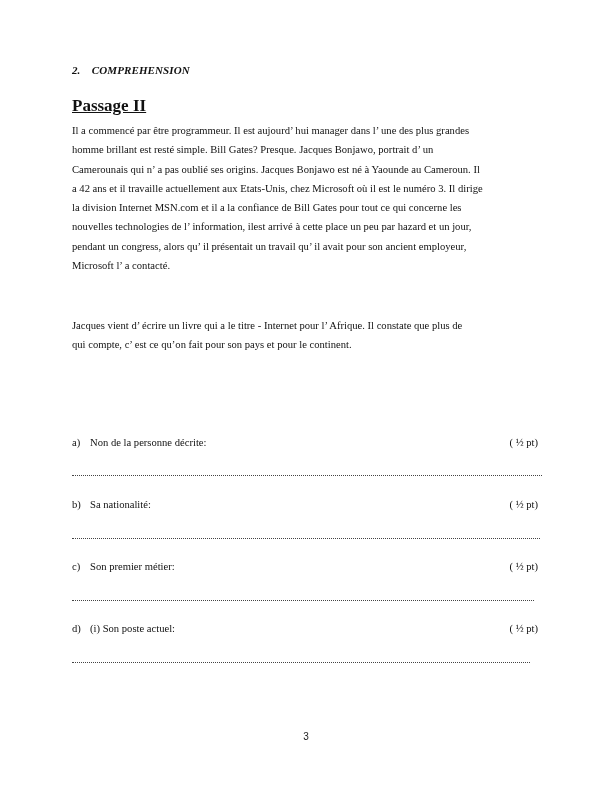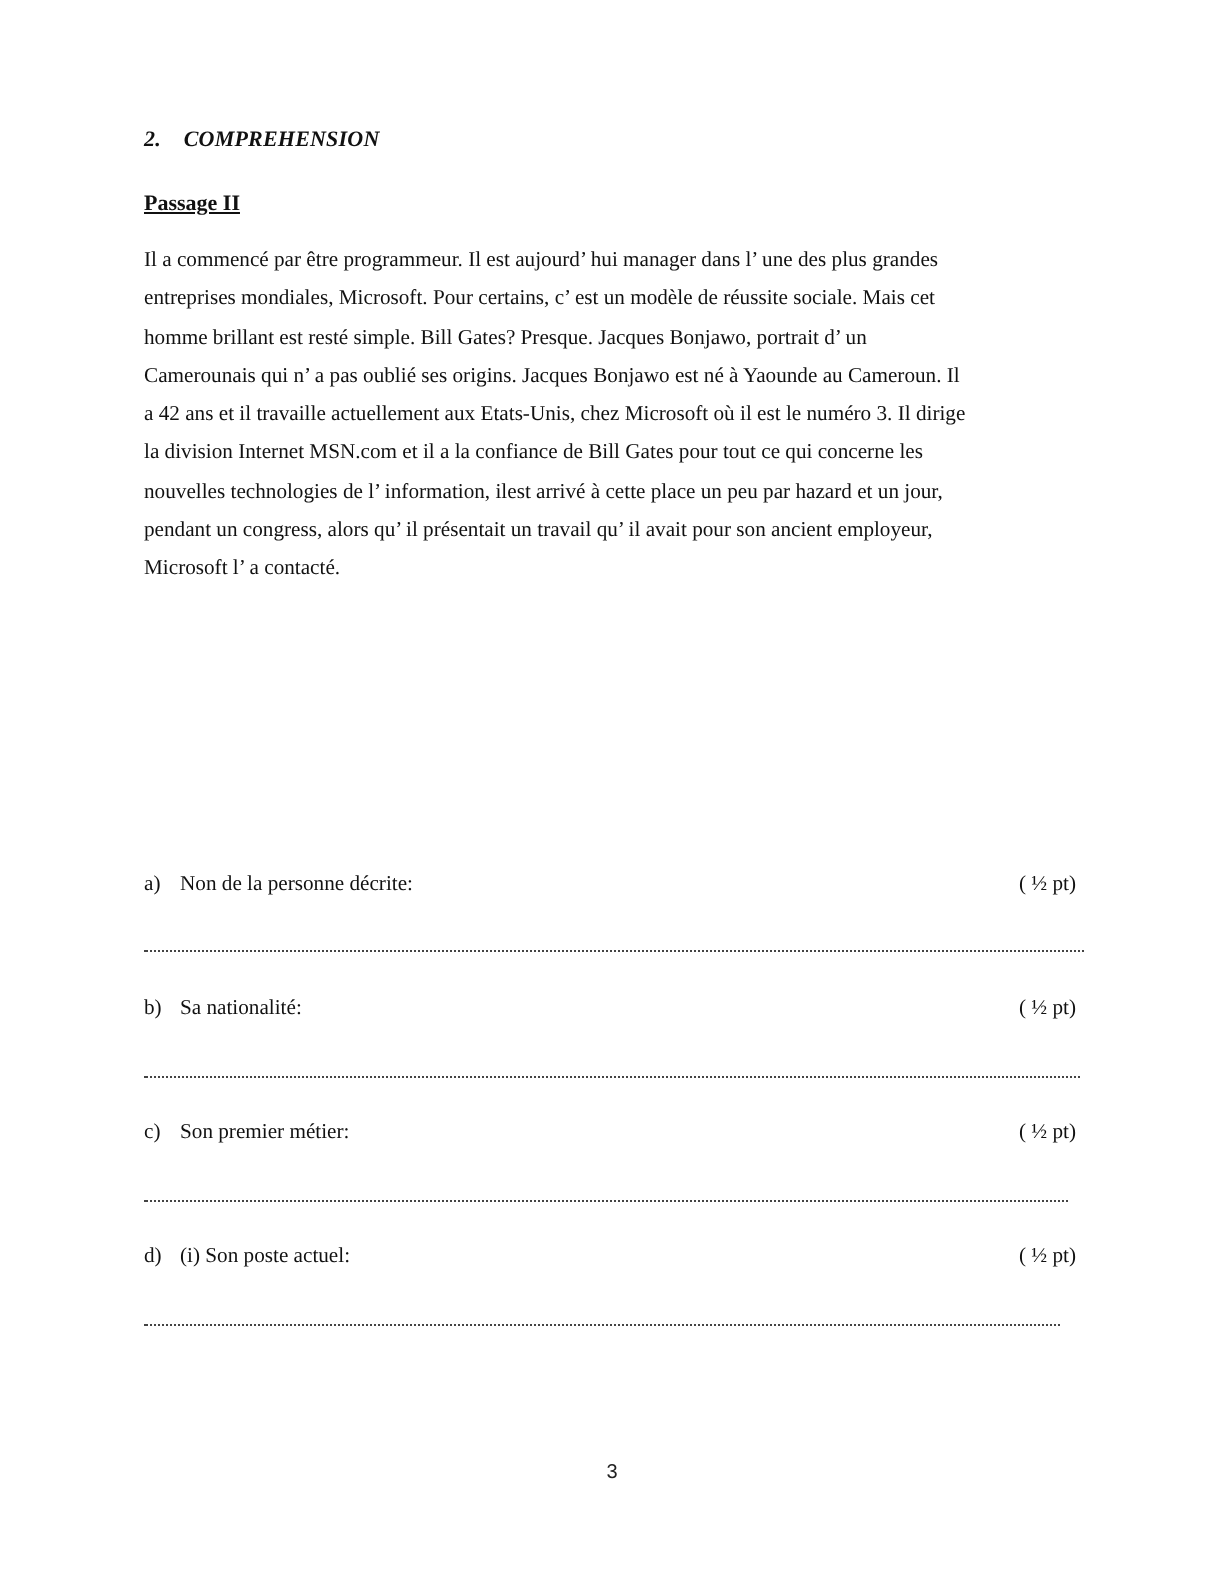--- a/index.html
+++ b/index.html
@@ -32,21 +32,21 @@
     }
     .section-title .num {
       display: inline-block;
       width: 17px;
     }
     .passage-title {
       position: absolute;
       top: 96px;
       left: 0;
       font-weight: bold;
-      font-size: 11px;
+      font-size: 17px;
       text-decoration: underline;
       text-align: center;
     }
     .para {
       position: absolute;
       left: 0;
       width: 470px;
       font-size: 10.6px;
       line-height: 19.3px;
       margin: 0;
@@ -131,31 +131,32 @@
 
   <div class="section-title">
     <span class="num">2.</span>
     <span>COMPREHENSION</span>
   </div>
 
   <div class="passage-title">Passage II</div>
 
   <p class="para para1">
     <span class="line">Il a commencé par être programmeur. Il est aujourd’ hui manager dans l’ une des plus grandes</span>
-    <span class="line">entreprises mondiales, Microsoft. Pour certains, c’ est un modèle de réussite sociale. Mais cet</span>
     <span class="line">homme brillant est resté simple. Bill Gates? Presque. Jacques Bonjawo, portrait d’ un</span>
     <span class="line">Camerounais qui n’ a pas oublié ses origins. Jacques Bonjawo est né à Yaounde au Cameroun. Il</span>
     <span class="line">a 42 ans et il travaille actuellement aux Etats-Unis, chez Microsoft où il est le numéro 3. Il dirige</span>
     <span class="line">la division Internet MSN.com et il a la confiance de Bill Gates pour tout ce qui concerne les</span>
     <span class="line">nouvelles technologies de l’ information, ilest arrivé à cette place un peu par hazard et un jour,</span>
     <span class="line">pendant un congress, alors qu’ il présentait un travail qu’ il avait pour son ancient employeur,</span>
     <span class="line">Microsoft l’ a contacté.</span>
   </p>
 
   <p class="para para2">
+    <span class="line">Jacques vient d’ écrire un livre qui a le titre - Internet pour l’ Afrique. Il constate que plus de</span>
+    <span class="line">qui compte, c’ est ce qu’on fait pour son pays et pour le continent.</span>
   </p>
 
   <div class="question q-a">
     <span class="letter">a)</span>
     <span class="label">Non de la personne décrite:</span>
     <span class="points">( ½ pt)</span>
   </div>
   <div class="answer-line a-a"></div>
 
   <div class="question q-b">

